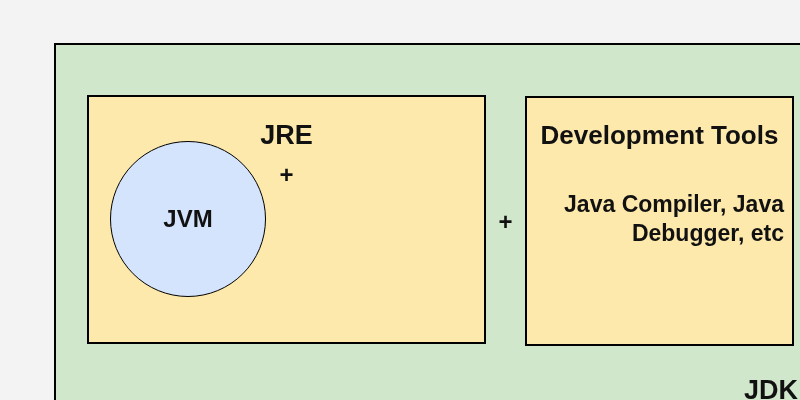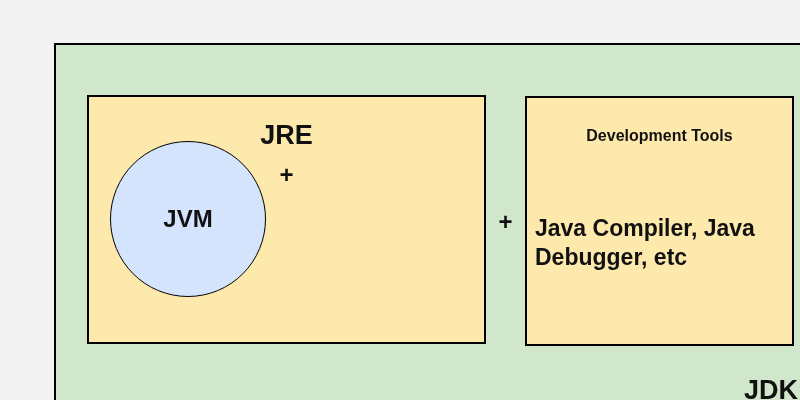--- a/index.html
+++ b/index.html
@@ -44,21 +44,21 @@
     border: 2px solid var(--border-black);
   }
   .box-title {
     position: absolute;
     left: 0; right: 0;
     text-align: center;
     font-weight: 700;
     color: var(--text-dark);
   }
   .jre-title { top: 14px; font-size: 27px; line-height: 32px; }
-  .dev-title { top: 15px; font-size: 16px; line-height: 29px; }
+  .dev-title { top: 15px; font-size: 26px; line-height: 29px; }
   .circle {
     position: absolute;
     width: 156px; height: 156px;
     border-radius: 50%;
     background: var(--circle-blue);
     border: 1.5px solid var(--border-black);
     display: flex;
     align-items: center;
     justify-content: center;
     text-align: center;
@@ -78,22 +78,22 @@
     color: var(--text-dark);
     font-size: 24px;
     line-height: 30px;
     text-align: center;
   }
   .plus-inner { left: 0; right: 0; top: 55px; }
   .plus-outer { left: 422px; top: 154px; width: 39px; }
   .dev-body {
     position: absolute;
     left: 0; right: 0;
-    top: 108px;
-    text-align: left;
+    top: 84px;
+    text-align: right;
     font-weight: 700;
     font-size: 23px;
     line-height: 29px;
     color: var(--text-dark);
   }
   .jdk-label {
     position: absolute;
     left: 0; right: 0;
     top: 321px;
     text-align: right;

